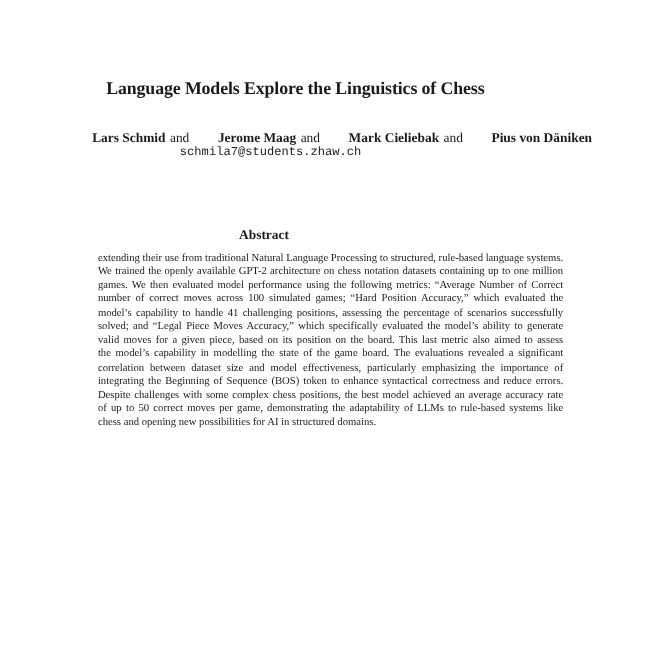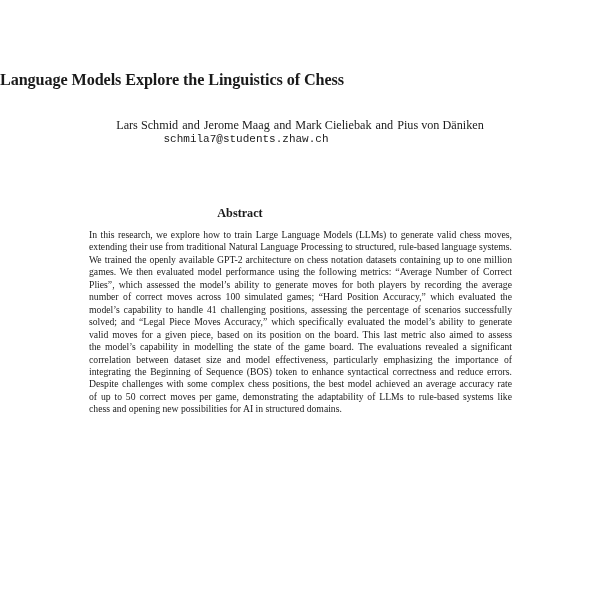--- a/index.html
+++ b/index.html
@@ -1,19 +1,19 @@
 <!DOCTYPE html>
 <html><head>
   <meta charset="utf-8">
   <style>
     html, body { margin: 0; padding: 0; background: #ffffff; }
     body { width: 600px; height: 600px; position: relative; overflow: hidden; font-family: "Liberation Serif", serif; color: #1a1a1a; }
-    .title { position: absolute; top: 71px; left: 0; width: 537px; text-align: left; font-weight: bold; font-size: 16.2px; letter-spacing: -0.1px; }
+    .title { position: absolute; top: 71px; left: 0; width: 537px; text-align: center; font-weight: bold; font-size: 16.2px; letter-spacing: -0.1px; }
     .authors { position: absolute; top: 118px; left: 0; width: 600px; text-align: center; font-size: 12.2px; }
-    .authors b { font-weight: normal; }
+    .authors b { font-weight: bold; margin-left: 22px; }
     .authors .and { margin: 0 4px; }
     .email { position: absolute; top: 133px; left: 0; width: 492px; text-align: center; font-family: "Liberation Mono", monospace; font-size: 11px; }
     .abs-head { position: absolute; top: 206px; left: 0; width: 480px; text-align: center; font-weight: bold; font-size: 12.2px; }
     .abstract { position: absolute; top: 229px; left: 89px; width: 423px; font-size: 9.7px; line-height: 12.45px; }
     .abstract .ln { display: block; white-space: nowrap; text-align: justify; text-align-last: justify; }
     .abstract .ln.last { text-align-last: left; }
   </style>
 </head>
 <body>
 
@@ -21,25 +21,23 @@
 
 <div class="authors">
   <b>Lars Schmid</b><span class="and">and</span><b>Jerome Maag</b><span class="and">and</span><b>Mark Cieliebak</b><span class="and">and</span><b>Pius von Däniken</b>
 </div>
 
 <div class="email">schmila7@students.zhaw.ch</div>
 
 <div class="abs-head">Abstract</div>
 
 <div class="abstract">
-  <span class="ln">In this research, we explore how to train Large Language Models (LLMs) to generate valid chess moves,</span>
   <span class="ln">extending their use from traditional Natural Language Processing to structured, rule-based language systems.</span>
   <span class="ln">We trained the openly available GPT-2 architecture on chess notation datasets containing up to one million</span>
   <span class="ln">games. We then evaluated model performance using the following metrics: “Average Number of Correct</span>
-  <span class="ln">Plies”, which assessed the model’s ability to generate moves for both players by recording the average</span>
   <span class="ln">number of correct moves across 100 simulated games; “Hard Position Accuracy,” which evaluated the</span>
   <span class="ln">model’s capability to handle 41 challenging positions, assessing the percentage of scenarios successfully</span>
   <span class="ln">solved; and “Legal Piece Moves Accuracy,” which specifically evaluated the model’s ability to generate</span>
   <span class="ln">valid moves for a given piece, based on its position on the board. This last metric also aimed to assess</span>
   <span class="ln">the model’s capability in modelling the state of the game board. The evaluations revealed a significant</span>
   <span class="ln">correlation between dataset size and model effectiveness, particularly emphasizing the importance of</span>
   <span class="ln">integrating the Beginning of Sequence (BOS) token to enhance syntactical correctness and reduce errors.</span>
   <span class="ln">Despite challenges with some complex chess positions, the best model achieved an average accuracy rate</span>
   <span class="ln">of up to 50 correct moves per game, demonstrating the adaptability of LLMs to rule-based systems like</span>
   <span class="ln last">chess and opening new possibilities for AI in structured domains.</span>

